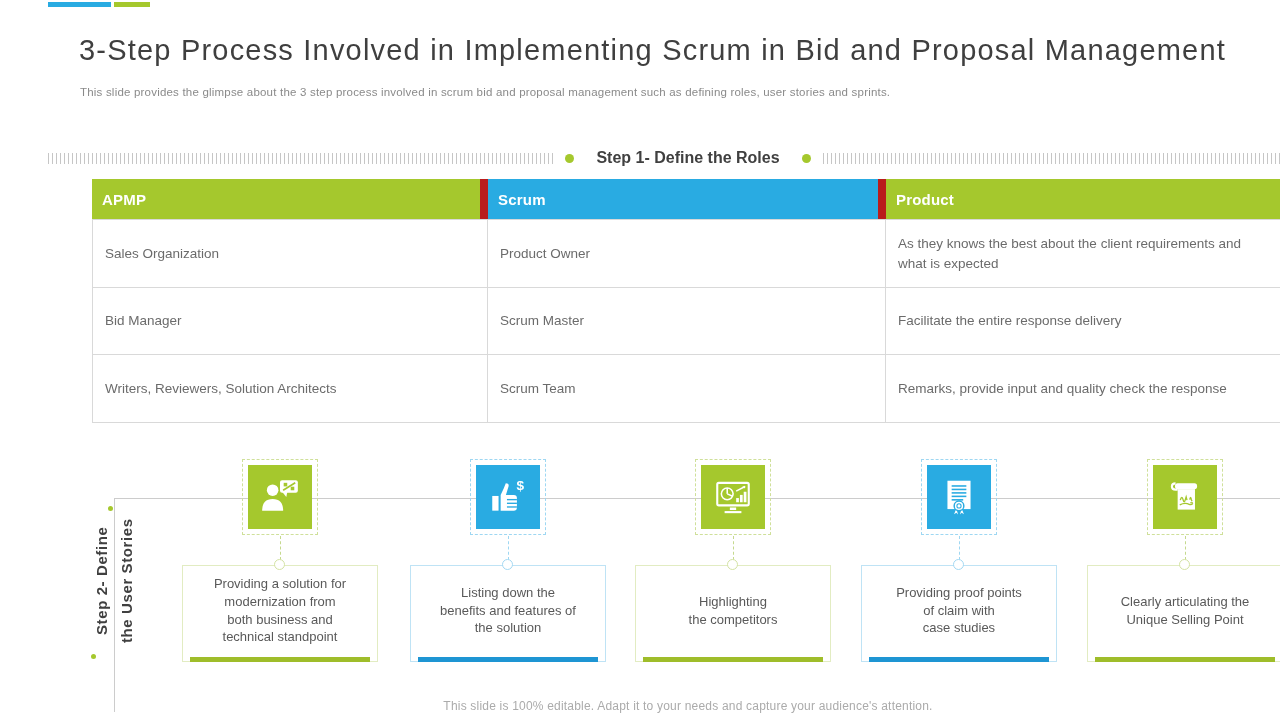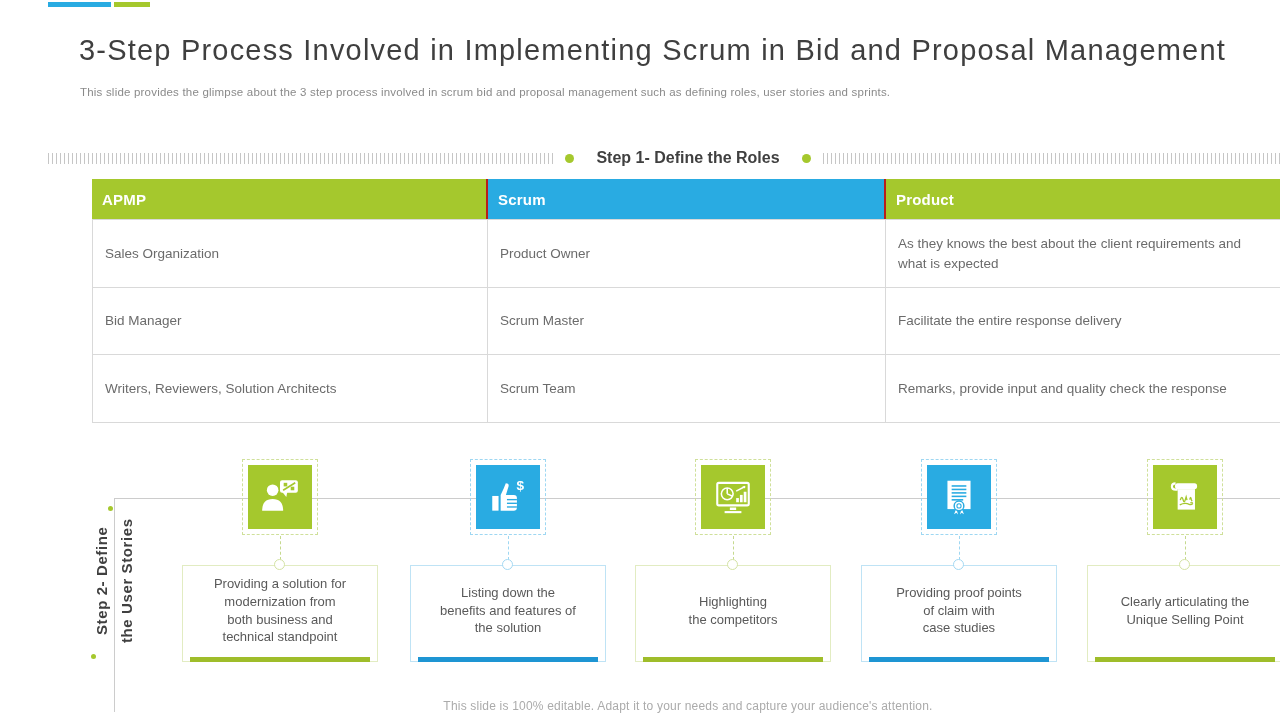--- a/index.html
+++ b/index.html
@@ -38,21 +38,21 @@
     position:absolute;left:44px;top:179px;width:1190px;
     display:grid;grid-template-columns:396px 398px 396px;
     grid-template-rows:40px 69px 67px 68px;
   }
   .th{
     color:#fff;font-weight:bold;font-size:15px;display:flex;align-items:center;
     padding:0 10px;letter-spacing:0.2px;
   }
   .th.green{background:#a5c82d;}
   .th.blue{background:#29abe2;text-align:center;}
-  .th.gap{border-right:2px solid #b91c1c;}
+  .th.gap{border-right:8px solid #b91c1c;}
   .td{
     border-right:1px solid #d9d9d9;border-bottom:1px solid #d9d9d9;
     display:flex;align-items:center;padding:6px 12px;
     font-size:13.5px;color:#6b6b6b;line-height:1.45;
   }
   .td.first{border-left:1px solid #d9d9d9;}
   .td.toprow{border-top:1px solid #d9d9d9;}
   
   .hline{position:absolute;left:66px;top:498px;width:1214px;height:1px;background:#cccccc;}
   .vline{position:absolute;left:66px;top:498px;width:1px;height:214px;background:#cccccc;}

